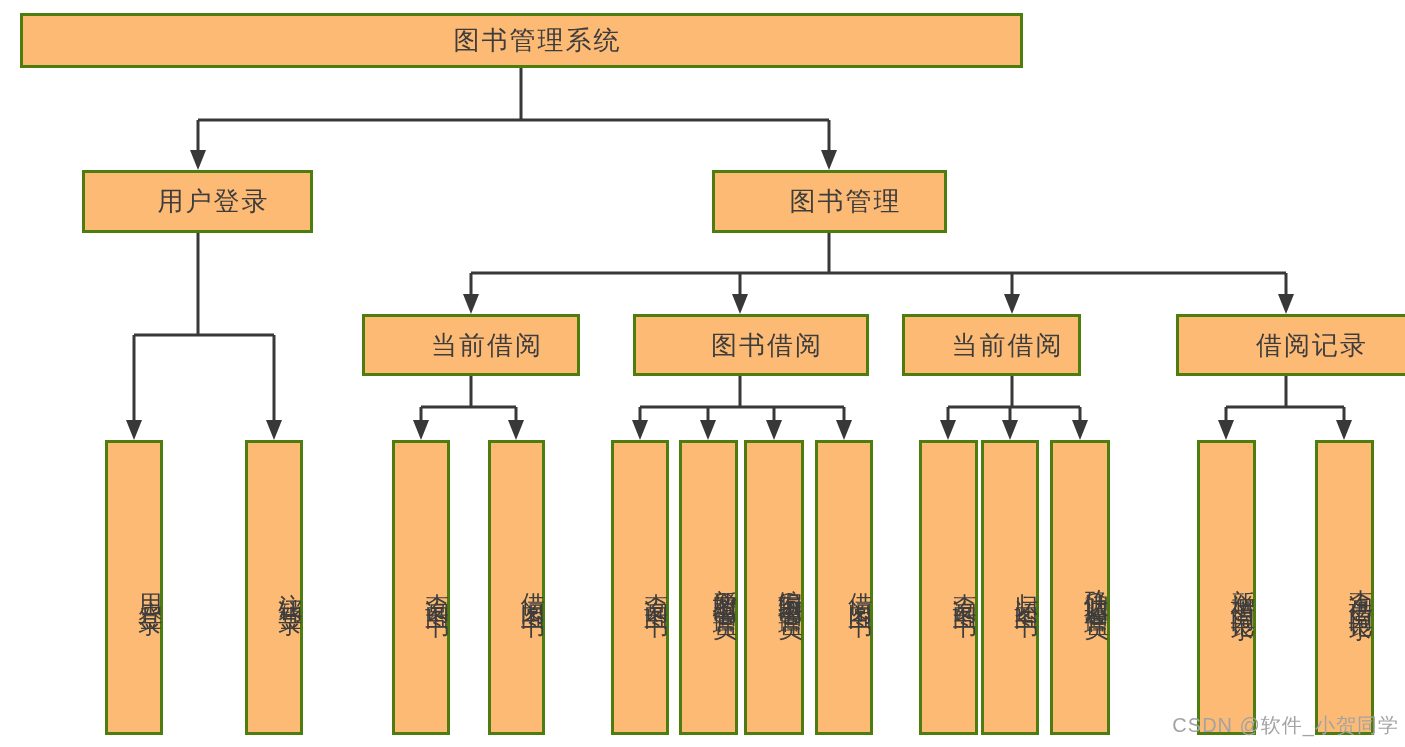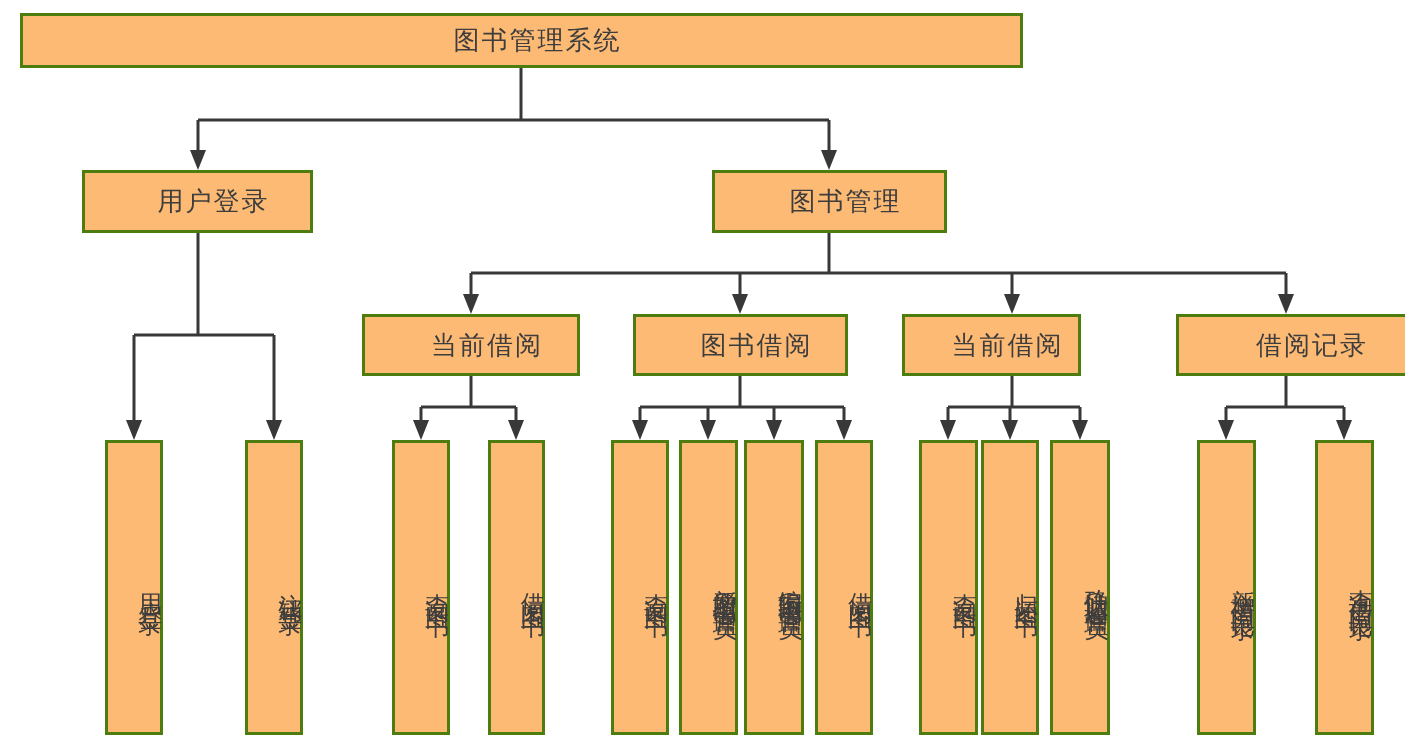--- a/index.html
+++ b/index.html
@@ -20,21 +20,21 @@
     writing-mode:vertical-rl;text-orientation:mixed;
     font-size:24px;letter-spacing:7px;line-height:1.1;
   }
   
   .n-root{left:20px;top:13px;width:1003px;height:55px;}
   
   .n-l2a{left:82px;top:170px;width:231px;height:63px;}
   .n-l2b{left:712px;top:170px;width:235px;height:63px;}
   
   .n-l3a{left:362px;top:314px;width:218px;height:62px;}
-  .n-l3b{left:633px;top:314px;width:215px;height:62px;}
+  .n-l3b{left:633px;top:314px;width:236px;height:62px;}
   .n-l3c{left:902px;top:314px;width:179px;height:62px;}
   .n-l3d{left:1176px;top:314px;width:240px;height:62px;}
   
   .leaf{top:440px;height:295px;}
   .f0{left:105px;width:58px;}
   .f1{left:245px;width:58px;}
   .f2{left:392px;width:58px;}
   .f3{left:488px;width:57px;}
   .f4{left:611px;width:58px;}
   .f5{left:679px;width:59px;letter-spacing:4px;}
@@ -112,14 +112,15 @@
   <div class="box v-box leaf f4">查询图书</div>
   <div class="box v-box leaf f5">新增图书（管理员）</div>
   <div class="box v-box leaf f6">编辑图书（管理员）</div>
   <div class="box v-box leaf f7">借阅图书</div>
   <div class="box v-box leaf f8">查询图书</div>
   <div class="box v-box leaf f9">归还图书</div>
   <div class="box v-box leaf f10">确认归还（管理员）</div>
   <div class="box v-box leaf f11">新增借阅记录</div>
   <div class="box v-box leaf f12">查询借阅记录</div>
 
+  <div class="watermark">CSDN @软件_小贺同学</div>
 
 </div>
 
 </body></html>

